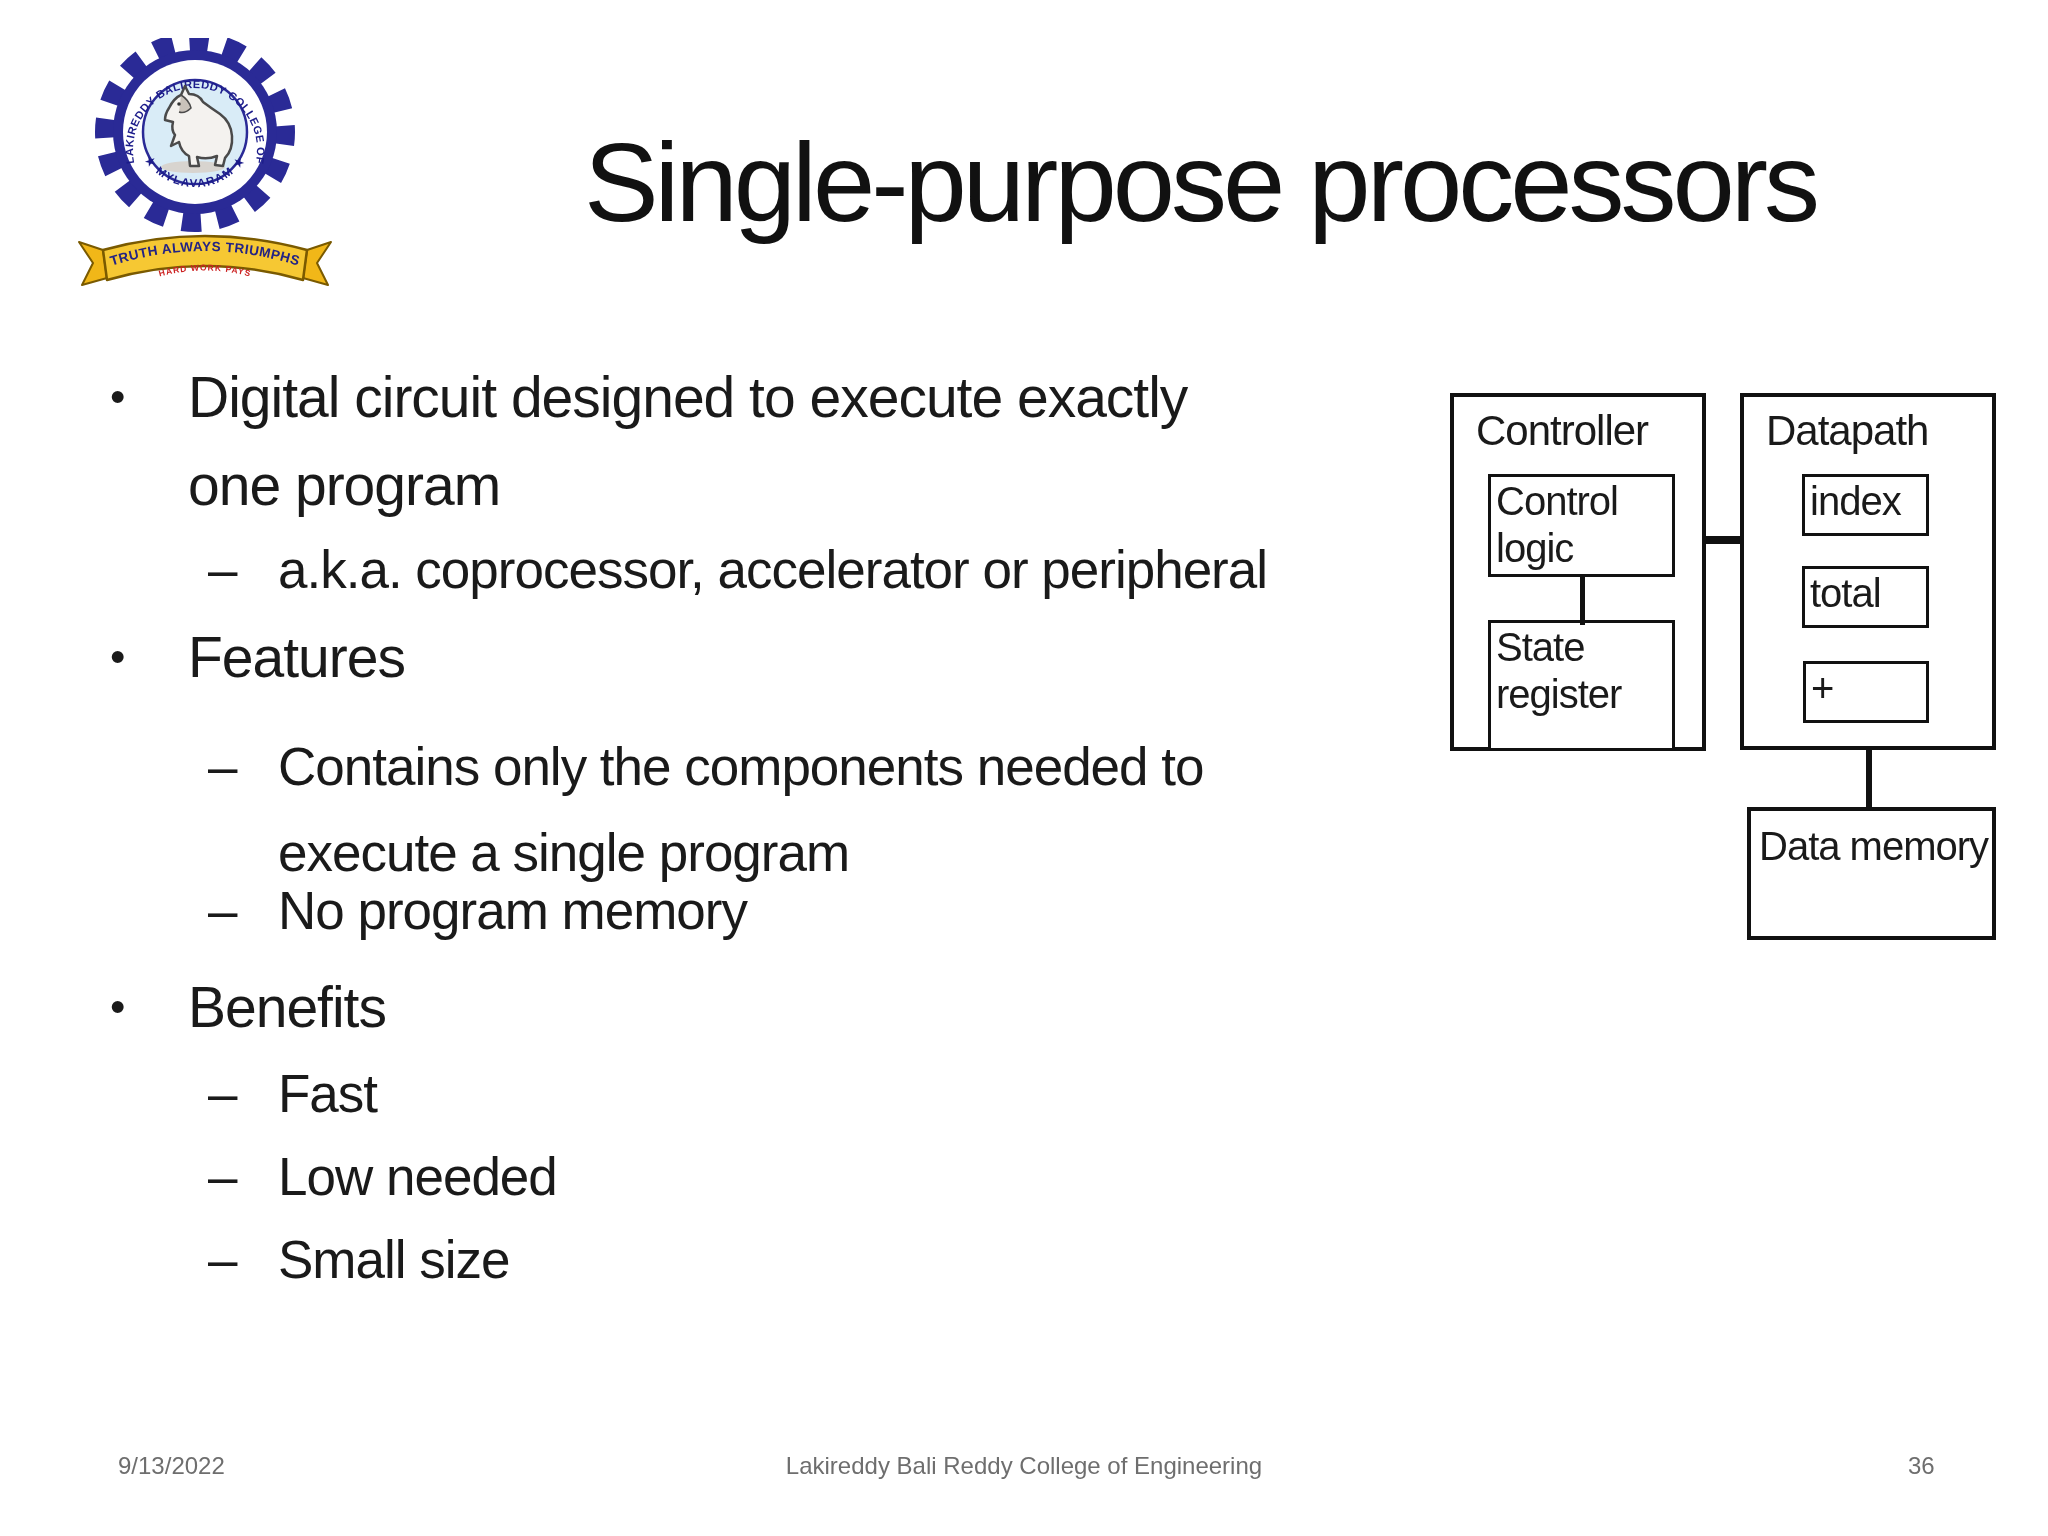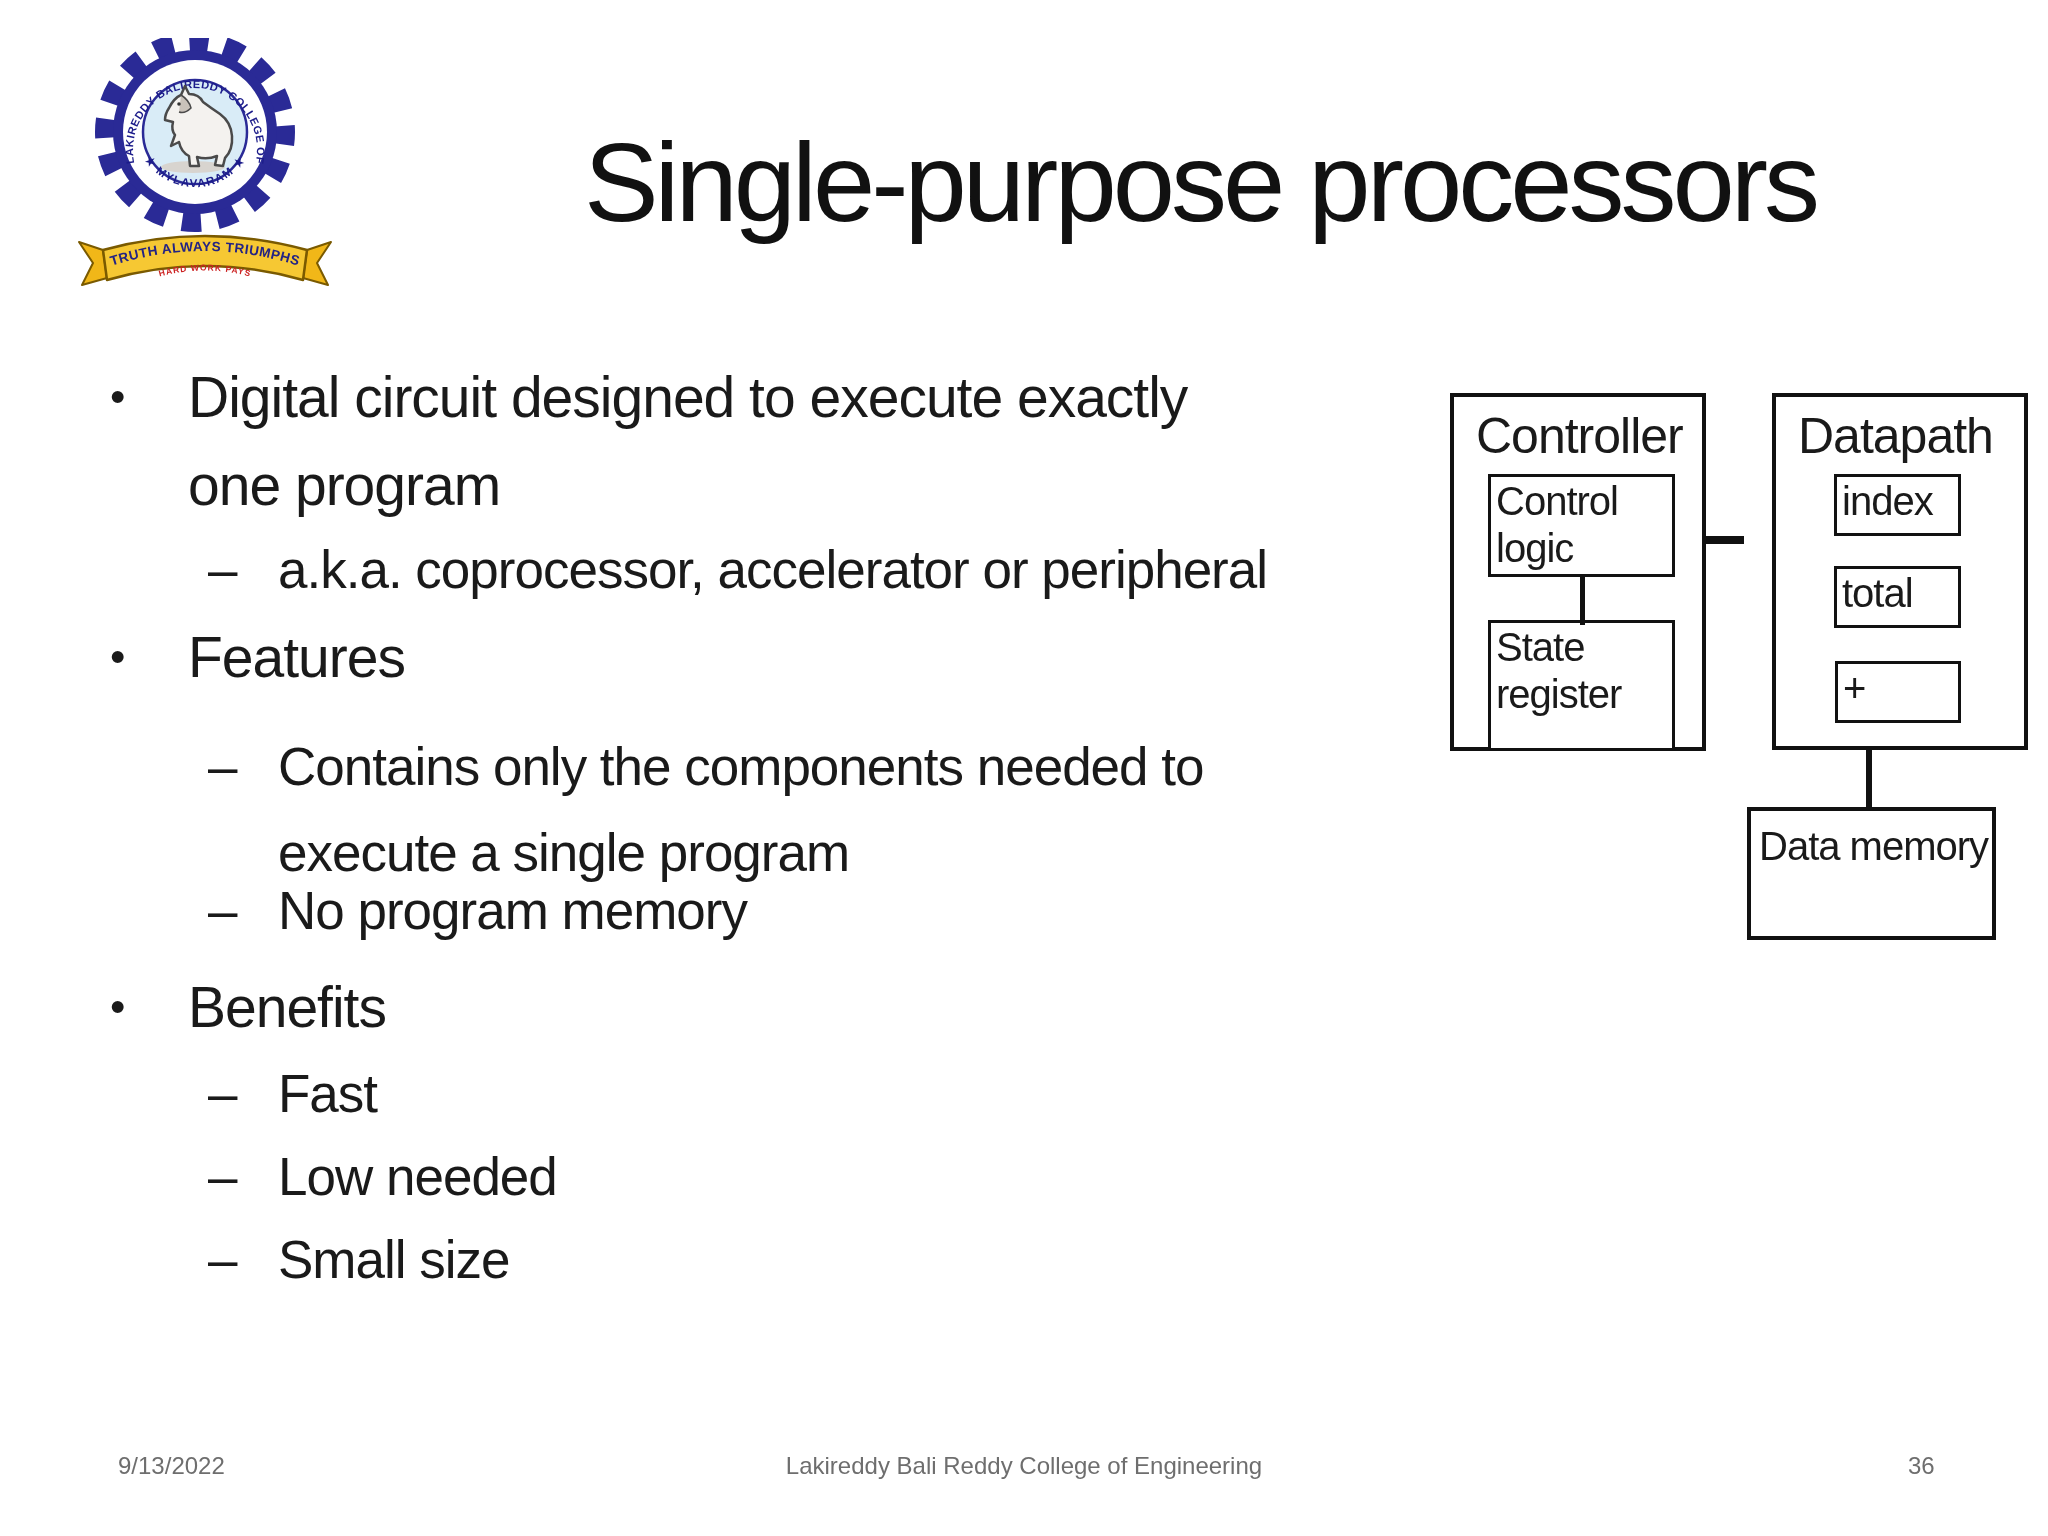--- a/index.html
+++ b/index.html
@@ -22,21 +22,21 @@
   .li .marker { position:absolute; left:0; top:0; }
   .li.l1 { left:110px; font-size:57px; line-height:88px; letter-spacing:-1px; }
   .li.l1 .marker { font-size:44px; line-height:88px; }
   .li.l1 .text { margin-left:78px; }
   .li.l2 { left:208px; font-size:53px; line-height:86px; letter-spacing:-1px; }
   .li.l2 .marker { font-size:53px; line-height:86px; }
   .li.l2 .text { margin-left:70px; }
   .li .text span { display:block; white-space:nowrap; }
   
   .dbox { position:absolute; border:4px solid #111; background:#fff; box-sizing:border-box; }
-  .dbox .dlabel { position:absolute; left:22px; top:10px; font-size:50px; letter-spacing:-1px; }
+  .dbox .dlabel { position:absolute; left:22px; top:10px; font-size:42px; letter-spacing:-1px; }
   .ibox {
     position:absolute; border:3px solid #111; background:#fff; box-sizing:border-box;
     font-size:40px; line-height:47px; padding:1px 0 4px 5px; letter-spacing:-1px;
   }
   .conn { position:absolute; background:#111; }
   
   .footer-text { position:absolute; font-size:24px; color:#6e6e6e; letter-spacing:0; }
   .footer-center { left:0; width:2048px; text-align:center; }
 </style>
 </head>
@@ -147,21 +147,21 @@
       <span>Small size</span>
     </div>
   </div>
 
   <div class="dbox" style="left:1450px; top:393px; width:256px; height:358px;">
     <div class="dlabel">Controller</div>
     <div class="ibox" style="left:34px; top:77px; width:187px; height:103px;">Control logic</div>
     <div class="ibox" style="left:34px; top:223px; width:187px; height:131px;">State register</div>
   </div>
 
-  <div class="dbox" style="left:1740px; top:393px; width:256px; height:357px;margin-left:32px;">
+  <div class="dbox" style="left:1740px; top:393px; width:256px; height:357px;">
     <div class="dlabel">Datapath</div>
     <div class="ibox" style="left:58px; top:77px; width:127px; height:62px;">index</div>
     <div class="ibox" style="left:58px; top:169px; width:127px; height:62px;">total</div>
     <div class="ibox" style="left:59px; top:264px; width:126px; height:62px;">+</div>
   </div>
 
   <div class="dbox" style="left:1747px; top:807px; width:249px; height:133px; font-size:40px; line-height:50px; padding:10px 0 16px 8px; letter-spacing:-1px;">Data memory</div>
 
   <div class="conn" style="left:1704px; top:536px; width:40px; height:8px;"></div>
   <div class="conn" style="left:1580px; top:575px; width:5px; height:50px;"></div>

